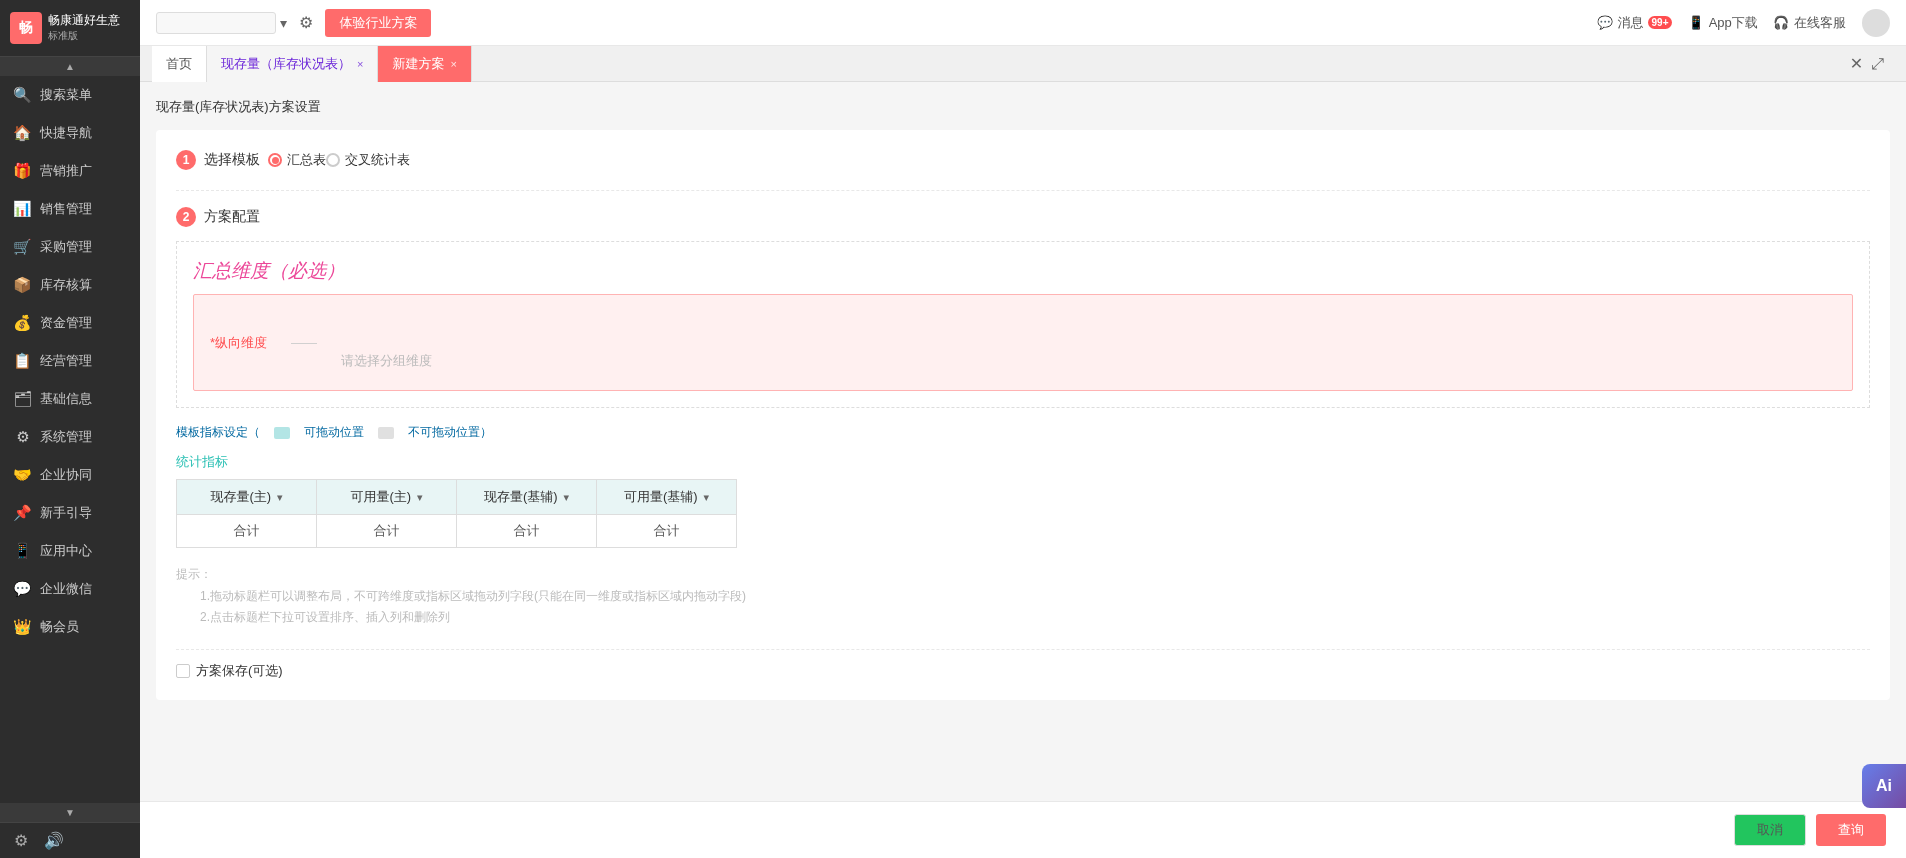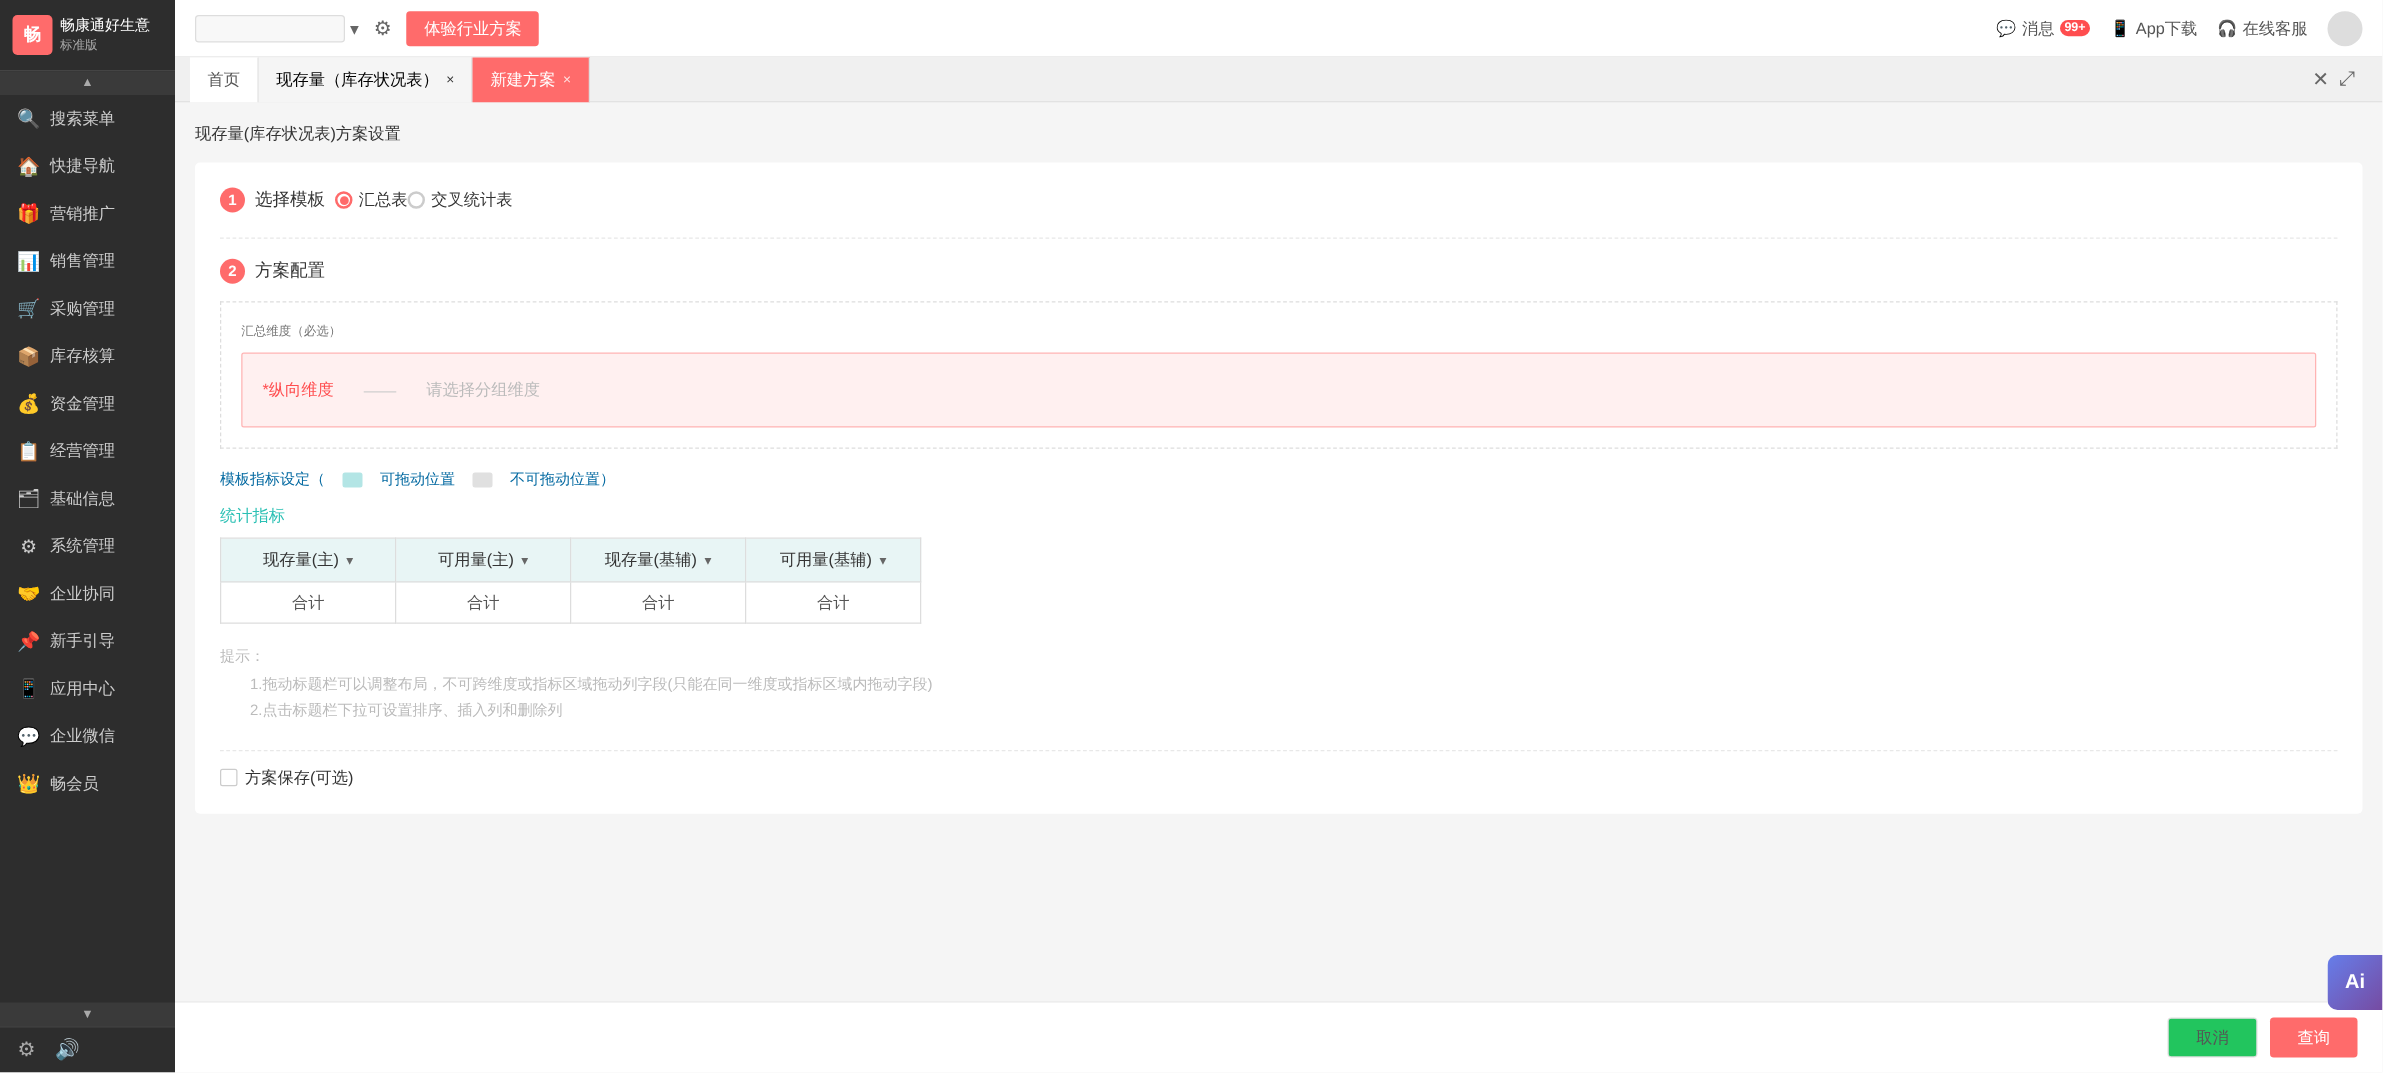--- a/index.html
+++ b/index.html
@@ -169,21 +169,21 @@
       height: 36px;
     }
     .tab {
       padding: 0 14px;
       height: 36px;
       display: flex;
       align-items: center;
       gap: 6px;
       cursor: pointer;
       font-size: 13px;
-      color: #000000;
+      color: #6d28d9;
       border-right: 1px solid #ddd;
       background: #f5f5f5;
     }
     .tab.active {
       background: #ff6b6b;
       color: white;
     }
     .tab-close {
       font-size: 11px;
       cursor: pointer;
@@ -291,23 +291,24 @@
     }
     .radio-circle.unchecked { border-color: #ccc; }
 
     
     .dimension-section {
       border: 1px dashed #ddd;
       padding: 16px;
       margin-bottom: 16px;
     }
     .section-label {
-      font-size: 10px;
-      color: #737373;
+      font-size: 19px;
+      color: #ec4899;
       margin-bottom: 10px;
+      font-style: italic;
     }
 
     
     .pink-required-box {
       background: #fff0f0;
       border: 1px solid #ffb3b3;
       padding: 20px 16px;
       display: flex;
       align-items: center;
       gap: 16px;
@@ -318,20 +319,21 @@
       font-size: 13px;
       white-space: nowrap;
     }
     .dim-divider {
       color: #ccc;
       margin: 0 8px;
     }
     .dim-placeholder {
       color: #bbb;
       font-size: 13px;
+      margin-top: 37px;
     }
 
     
     .indicator-settings {
       margin-top: 16px;
     }
     .indicator-legend {
       display: flex;
       align-items: center;
       gap: 14px;

